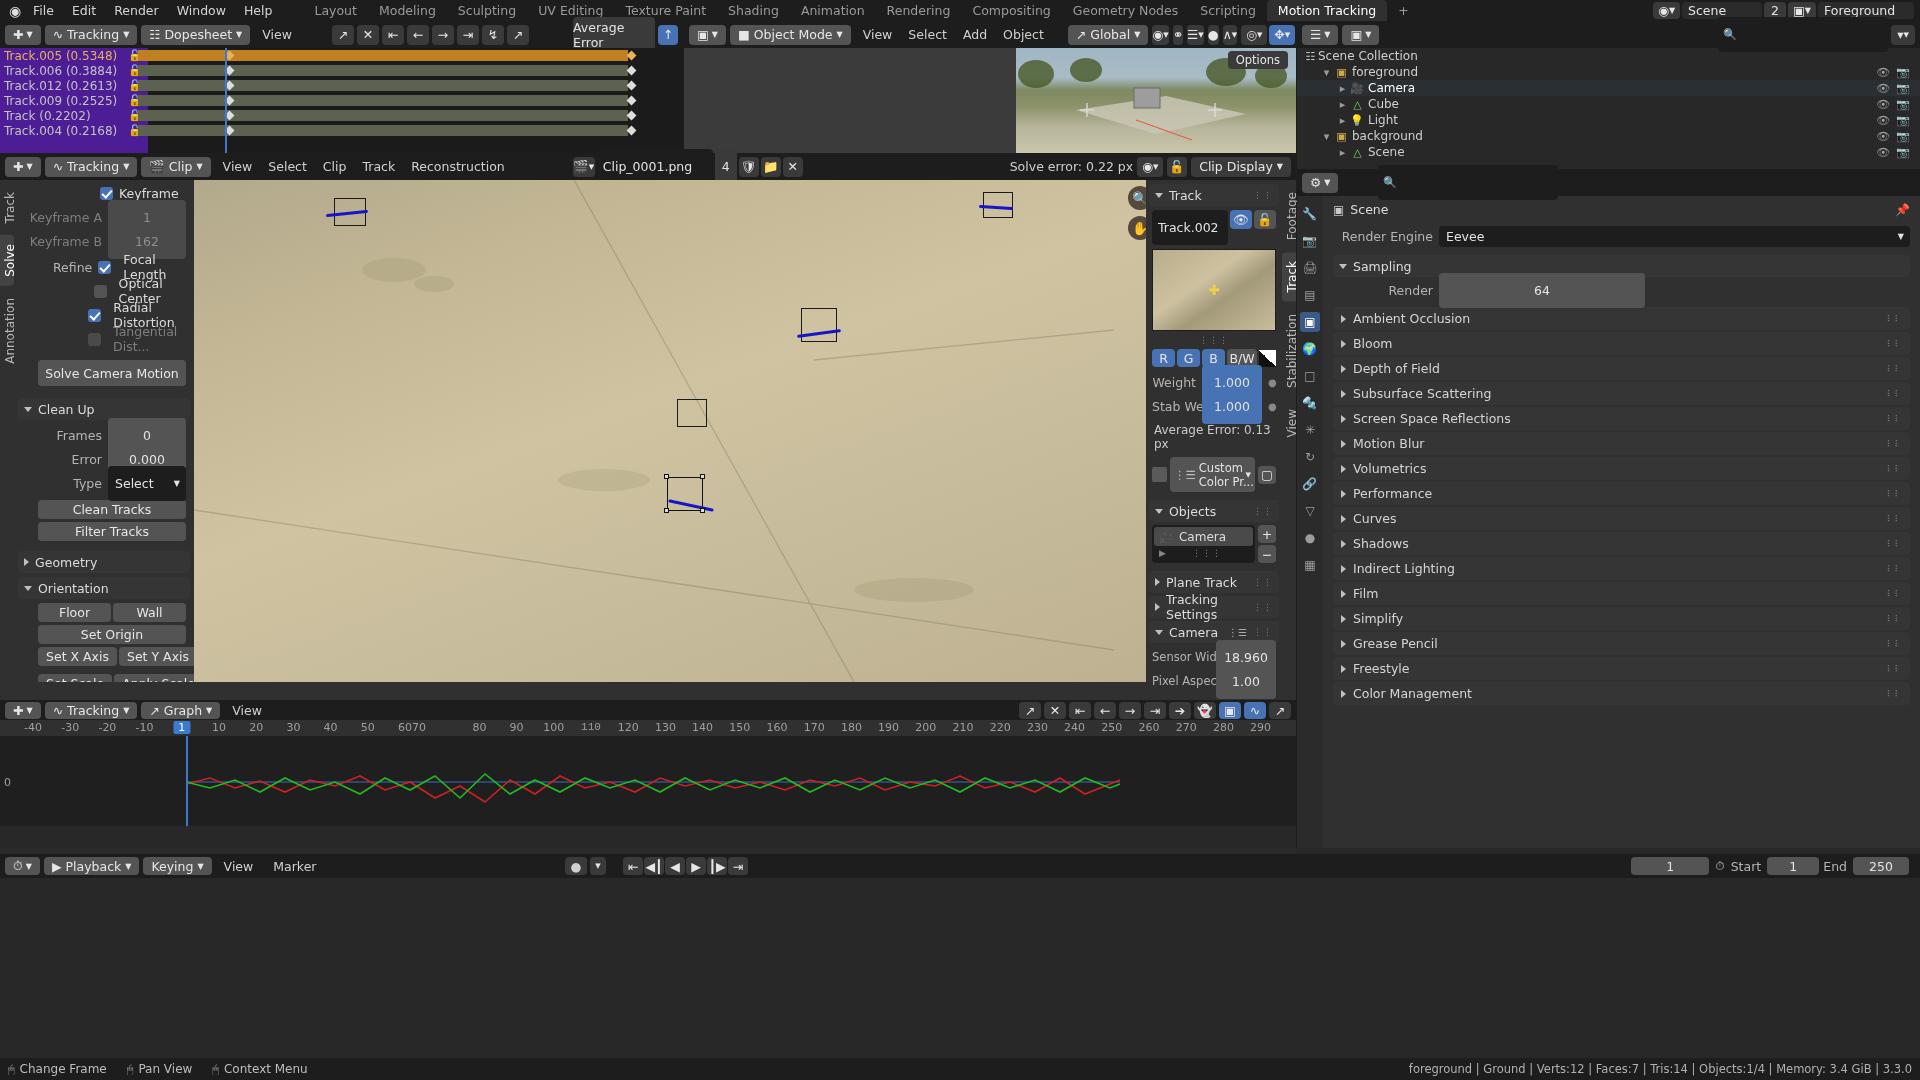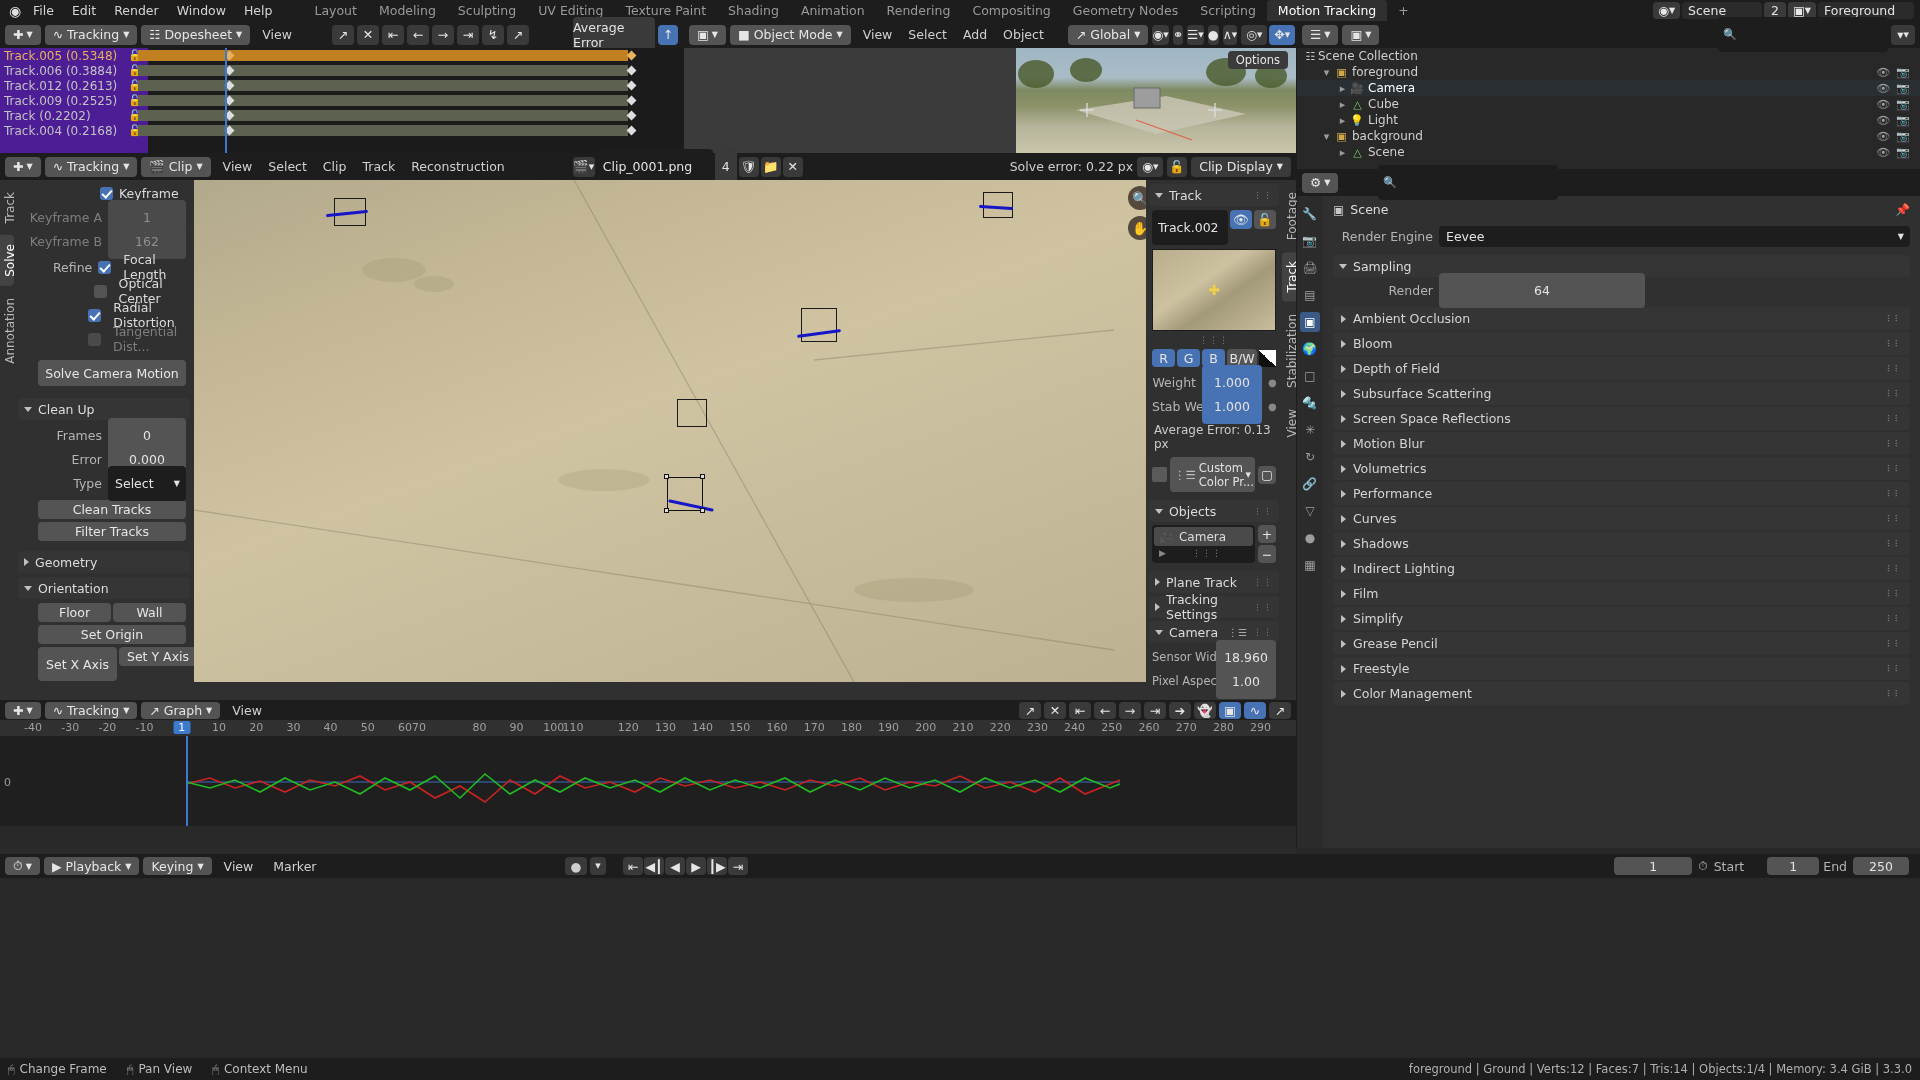--- a/index.html
+++ b/index.html
@@ -462,21 +462,21 @@
       <div class="panelhdr" style="margin:4px 4px 4px 4px">
         <span class="tri open"></span>
         <span>Orientation</span>
       </div>
       <div style="display:flex;gap:2px;margin:4px 8px 0 24px">
         <div class="btn" style="flex:1;height:19px">Floor</div>
         <div class="btn" style="flex:1;height:19px">Wall</div>
       </div>
       <div class="btn" style="margin:3px 8px 0 24px;height:19px">Set Origin</div>
       <div style="display:flex;gap:2px;margin:3px 8px 0 24px">
-        <div class="btn" style="flex:1;height:34px">Set X Axis</div>
+        <div class="btn" style="flex:1;height:19px">Set X Axis</div>
         <div class="btn" style="flex:1;height:19px">Set Y Axis</div>
       </div>
       <div style="display:flex;gap:2px;margin:8px 8px 0 24px">
         <div class="btn" style="flex:1;height:19px">Set Scale</div>
         <div class="btn" style="flex:1;height:19px">Apply Scale</div>
       </div>
 
     </div>
 
     <div class="clip-canvas">
@@ -655,21 +655,21 @@
         <span style="left: 219px;">10</span>
         <span style="left: 256.2px;">20</span>
         <span style="left: 293.4px;">30</span>
         <span style="left: 330.6px;">40</span>
         <span style="left: 367.8px;">50</span>
         <span style="left: 405px;">60</span>
         <span style="left: 419px;">70</span>
         <span style="left: 479.4px;">80</span>
         <span style="left: 516.6px;">90</span>
         <span style="left: 553.8px;">100</span>
-        <span style="left: 573px;">110</span>
+        <span style="left: 591px; font-family: Liberation Mono, monospace;">110</span>
         <span style="left: 628.2px;">120</span>
         <span style="left: 665.4px;">130</span>
         <span style="left: 702.6px;">140</span>
         <span style="left: 739.8px;">150</span>
         <span style="left: 777px;">160</span>
         <span style="left: 814.2px;">170</span>
         <span style="left: 851.4px;">180</span>
         <span style="left: 888.6px;">190</span>
         <span style="left: 925.8px;">200</span>
         <span style="left: 963px;">210</span>
@@ -714,21 +714,21 @@
           <div class="btn" style="width:20px;height:18px;padding:0;background:#3a3a3a">◀┃</div>
           <div class="btn" style="width:20px;height:18px;padding:0;background:#3a3a3a">◀</div>
           <div class="btn" style="width:20px;height:18px;padding:0;background:#3a3a3a">▶</div>
           <div class="btn" style="width:20px;height:18px;padding:0;background:#3a3a3a">┃▶</div>
           <div class="btn" style="width:20px;height:18px;padding:0;background:#3a3a3a">⇥</div>
         </div>
       </div>
       <div style="margin-left:auto;display:flex;gap:4px;align-items:center">
         <div class="field" style="width:78px;height:18px">1</div>
         <div style="color:#bdbdbd;font-size:12px;margin:0 2px">⏱</div>
-        <span class="lbl" style="margin-right:19px">Start</span>
+        <span class="lbl" style="margin-right:2px">Start</span>
         <div class="field" style="width:52px;height:18px">1</div>
         <span class="lbl" style="margin-right:2px">End</span>
         <div class="field" style="width:56px;height:18px;margin-right:6px">250</div>
       </div>
     </div>
   </div>
 
   <div class="area" id="props">
     <div class="hdr">
       <div class="btn">⚙<span style="font-size:8px;margin-left:3px">▼</span></div>

